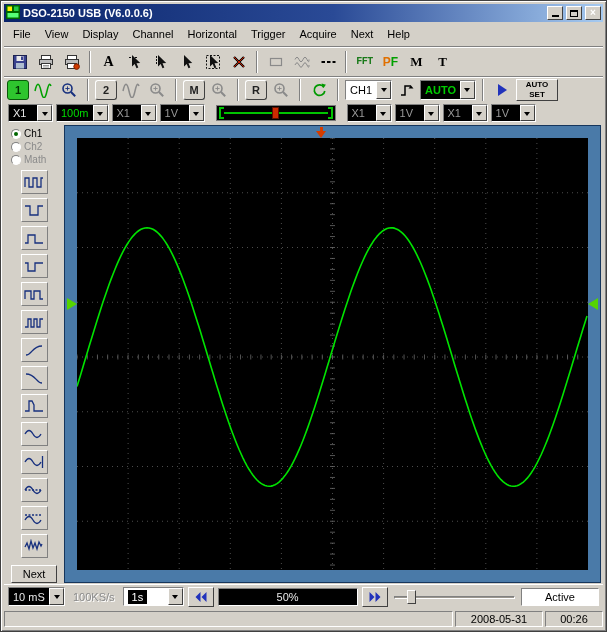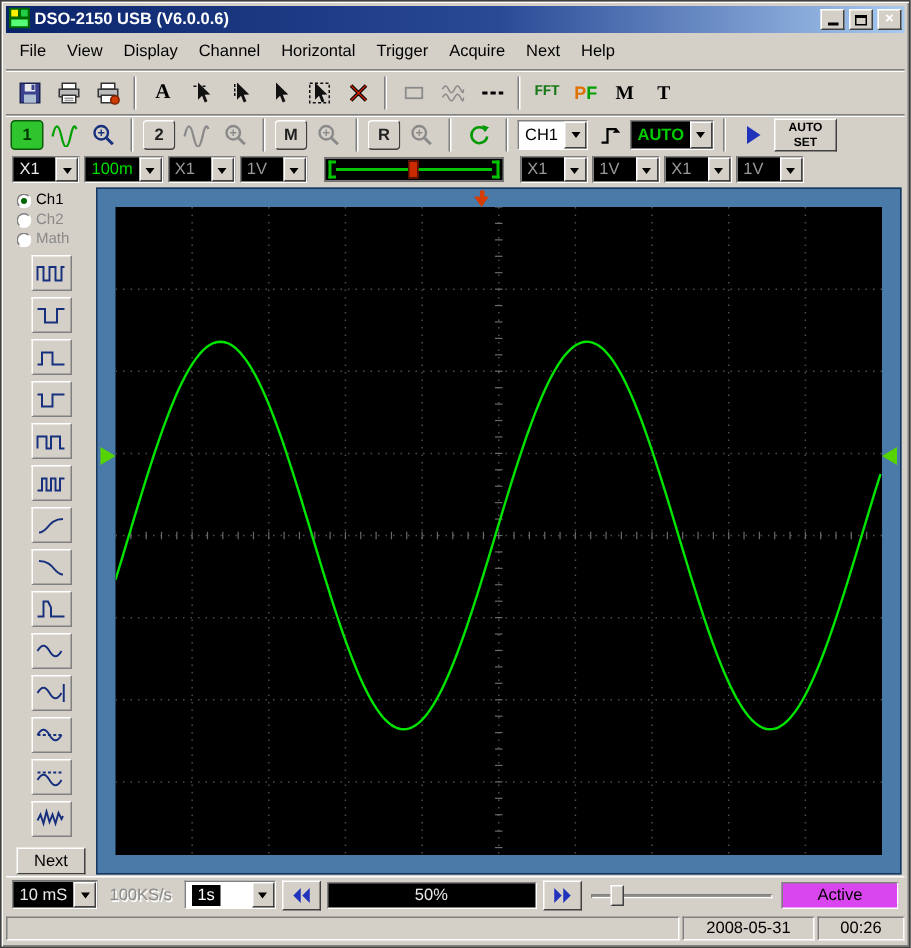--- a/index.html
+++ b/index.html
@@ -70,21 +70,21 @@
   .marker-top::after{content:"";position:absolute;top:4px;left:0;border-left:5px solid transparent;border-right:5px solid transparent;border-top:7px solid var(--tc,#d43c00);}
   
   .control-bar{height:24px;flex:0 0 24px;display:flex;align-items:center;gap:4px;padding:0 4px;border-top:1px solid #fff;}
   .control-bar .combo{height:19px;}
   .srate{color:#8a8a8a;text-shadow:1px 1px 0 #fff;font-size:11px;margin:0 4px;}
   .navbtn{width:26px;height:20px;background:#d4d0c8;border:1px solid;border-color:#fff #404040 #404040 #fff;display:flex;align-items:center;justify-content:center;padding:0;}
   .lcd{flex:0 0 140px;height:18px;background:#000;color:#e8e8e8;border:1px solid;border-color:#808080 #fff #fff #808080;display:flex;align-items:center;justify-content:center;font-size:11px;}
   .slider{flex:1;height:18px;position:relative;max-width:150px;}
   .slider .groove{position:absolute;left:2px;right:2px;top:8px;height:3px;background:#9a968e;border:1px solid;border-color:#808080 #fff #fff #808080;}
   .slider .thumb{position:absolute;left:12%;top:2px;width:9px;height:14px;background:#d4d0c8;border:1px solid;border-color:#fff #404040 #404040 #fff;}
-  .status-box{flex:0 0 78px;height:18px;border:1px solid;border-color:#808080 #fff #fff #808080;display:flex;align-items:center;justify-content:center;background:#d946ef;}
+  .status-box{flex:0 0 78px;height:18px;border:1px solid;border-color:#808080 #fff #fff #808080;display:flex;align-items:center;justify-content:center;background:#ffffff;}
   
   .statusbar{height:20px;flex:0 0 20px;display:flex;gap:2px;padding-top:3px;}
   .scell{height:16px;border:1px solid;border-color:#808080 #fff #fff #808080;display:flex;align-items:center;justify-content:center;padding:0 6px;font-size:11px;}
   .scell.fill{flex:1;}
   .scell.date{flex:0 0 88px;}
   .scell.time{flex:0 0 58px;}
 </style>
 </head>
 <body>
 

